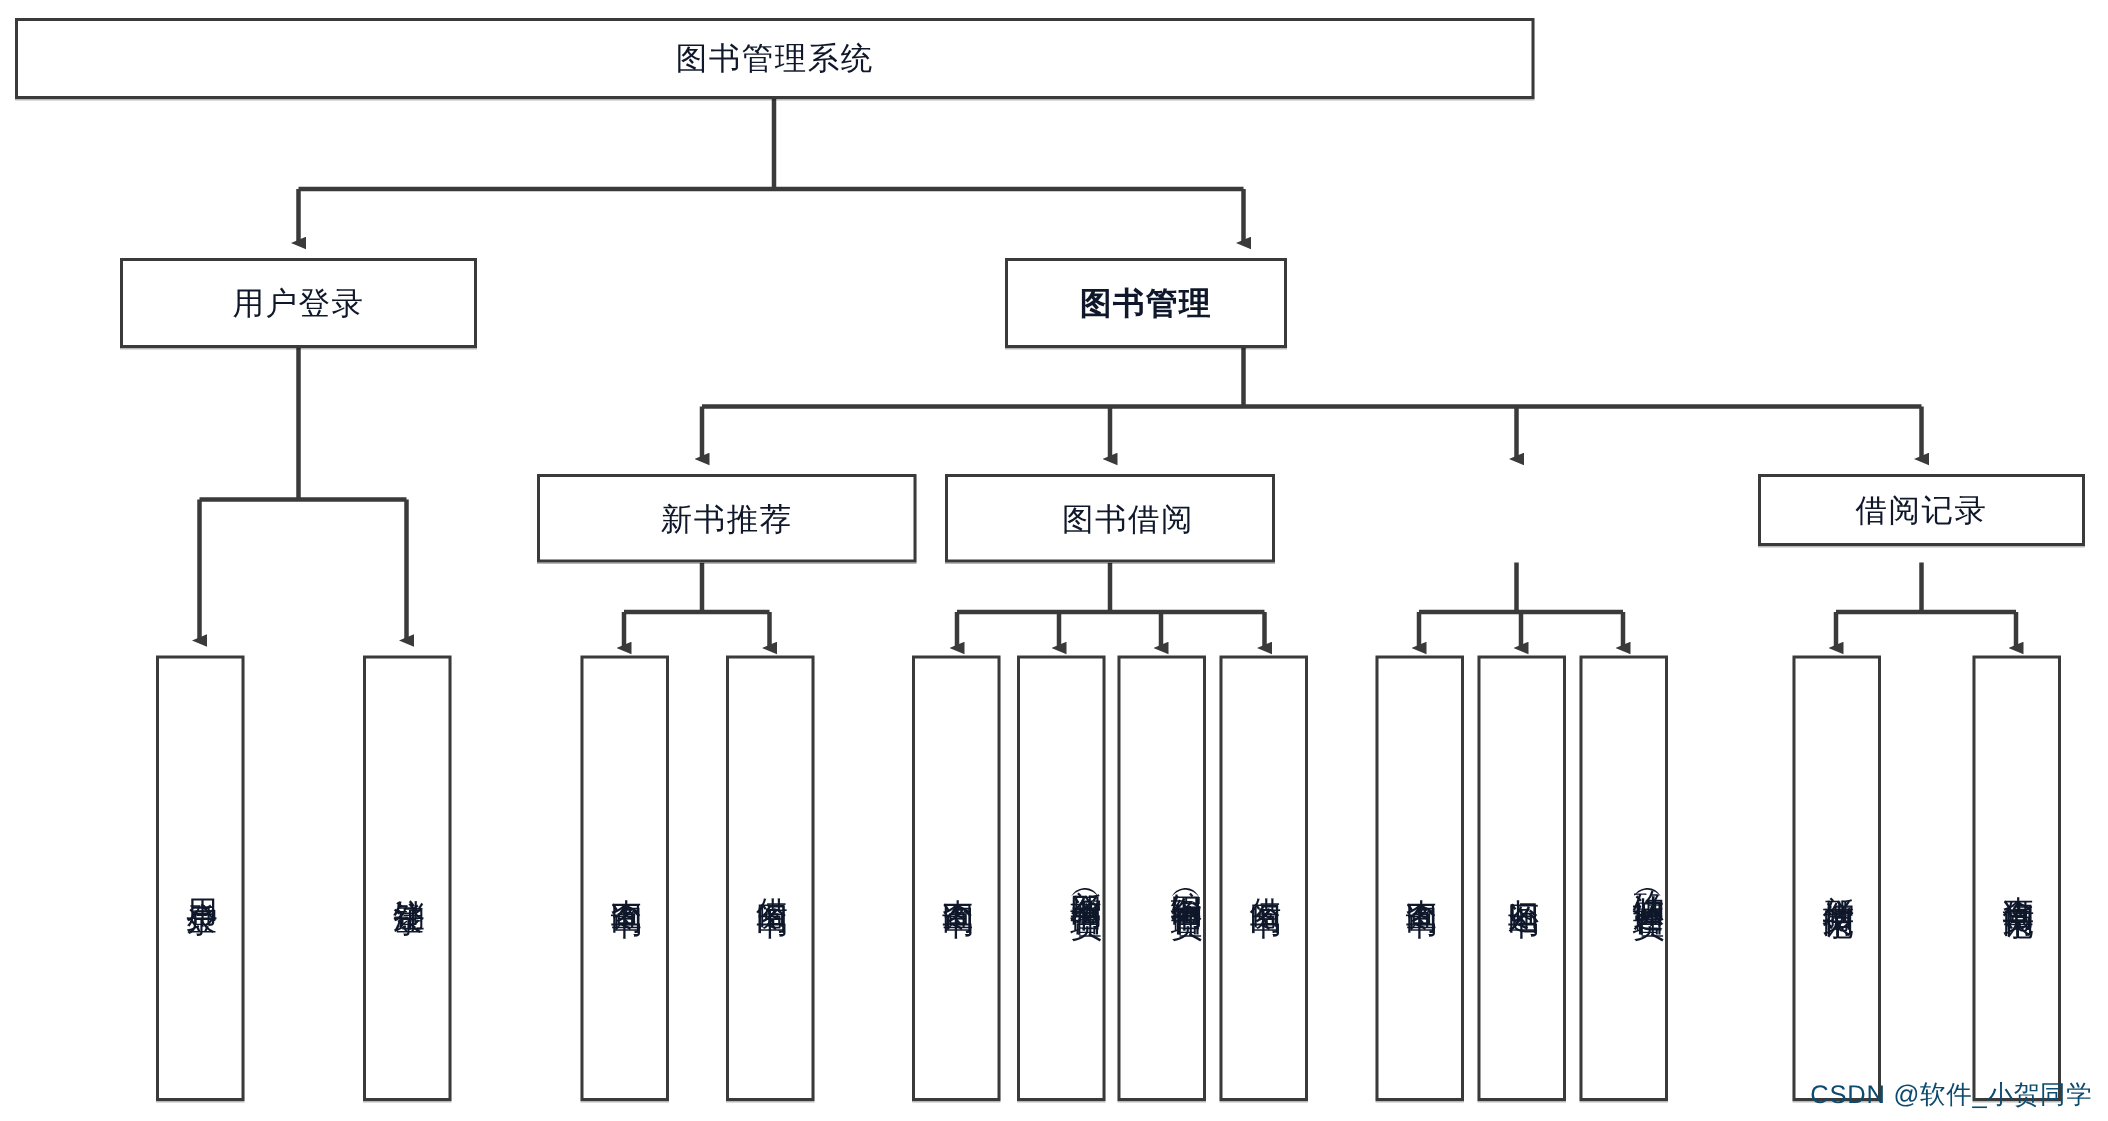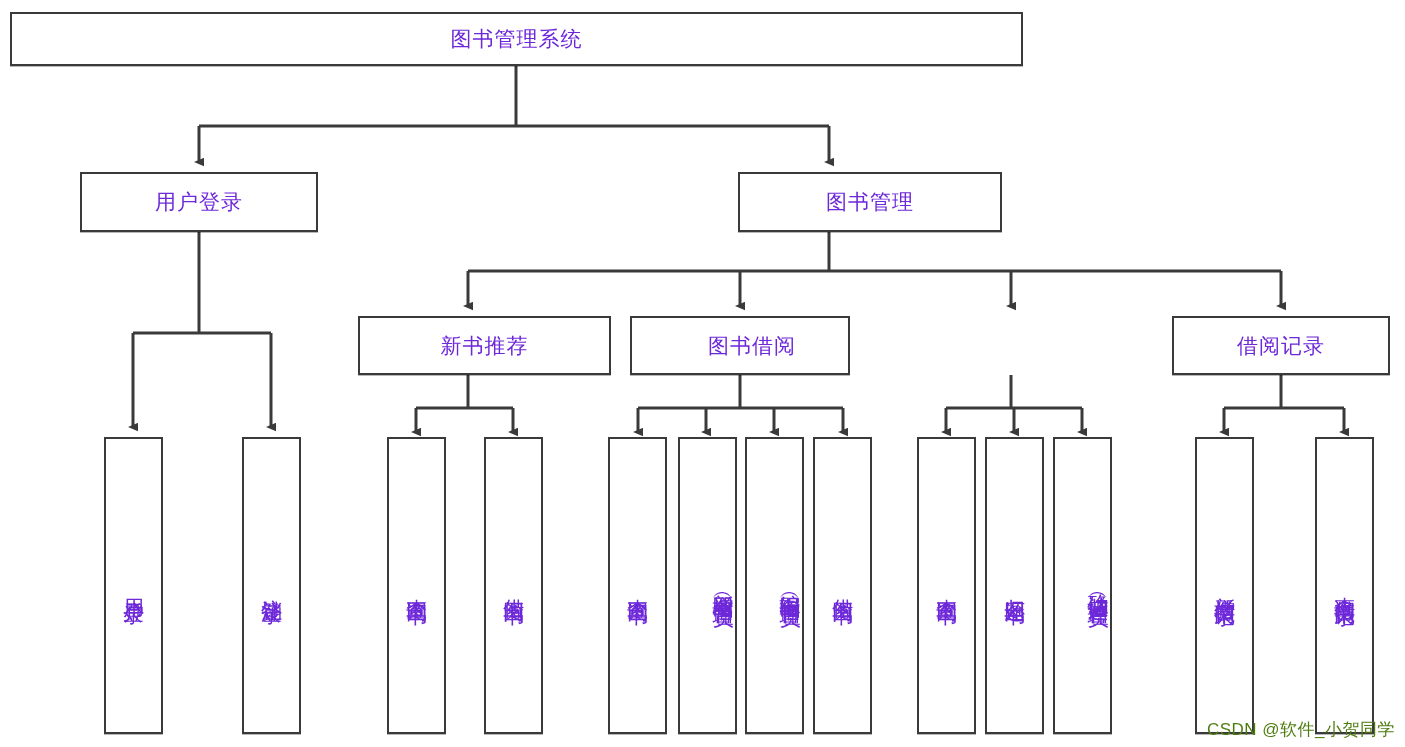--- a/index.html
+++ b/index.html
@@ -27,21 +27,21 @@
     pointer-events: none;
   }
   .node {
     position: absolute;
     box-sizing: border-box;
     background: #ffffff;
     border: 2px solid #3a3a3a;
     display: flex;
     align-items: center;
     justify-content: center;
-    color: #6d28d9;
+    color: #0f172a;
     box-shadow: 0 1px 0 rgba(0,0,0,0.28);
   }
   .node-h {
     font-size: 21px;
     letter-spacing: 1px;
     white-space: nowrap;
   }
   .node-root {
     font-size: 21px;
   }
@@ -65,21 +65,21 @@
     align-items: center;
   }
   .label {
     display: block;
   }
   #watermark {
     position: absolute;
     right: 10px;
     bottom: 6px;
     font-size: 17px;
-    color: #4d7c0f;
+    color: #0c4a6e;
     letter-spacing: 0.5px;
     white-space: nowrap;
   }
 </style>
 </head>
 <body>
 
 <div id="diagram-root">
 
   <svg id="edge-layer" viewBox="0 0 1405 747" xmlns="http://www.w3.org/2000/svg">
@@ -136,34 +136,34 @@
   </svg>
 
   <div class="node node-h node-root" style="left:10px; top:12px; width:1013px; height:54px;">
     <span class="label">图书管理系统</span>
   </div>
 
   <div class="node node-h" style="left:80px; top:172px; width:238px; height:60px;">
     <span class="label">用户登录</span>
   </div>
 
-  <div class="node node-h" style="left:738px; top:172px; width:264px; height:60px;">
+  <div class="node node-h" style="left:670px; top:172px; width:188px; height:60px;font-weight:bold;">
     <span class="label">图书管理</span>
   </div>
 
   <div class="node node-h" style="left:358px; top:316px; width:253px; height:59px;">
     <span class="label">新书推荐</span>
   </div>
 
   <div class="node node-h" style="left:630px; top:316px; width:220px; height:59px;padding-left:24px;">
     <span class="label">图书借阅</span>
   </div>
 
 
-  <div class="node node-h" style="left:1172px; top:316px; width:218px; height:59px;">
+  <div class="node node-h" style="left:1172px; top:316px; width:218px; height:48px;">
     <span class="label">借阅记录</span>
   </div>
 
   <div class="node node-v vmid" style="left:104px; top:437px; width:59px; height:297px;">
     <span class="label">用户登录</span>
   </div>
 
   <div class="node node-v vmid" style="left:242px; top:437px; width:59px; height:297px;">
     <span class="label">注销登录</span>
   </div>

